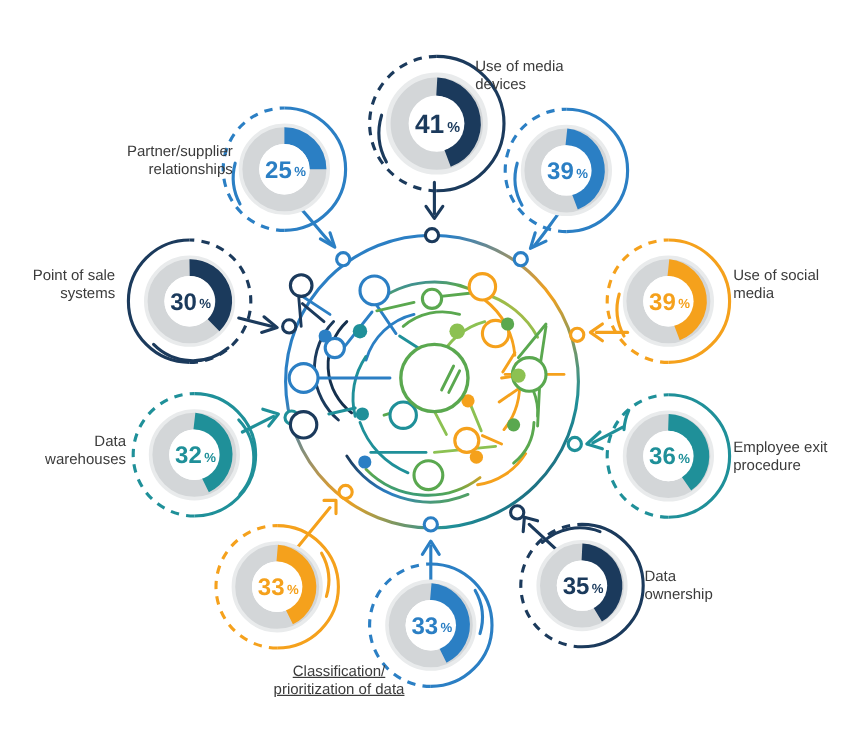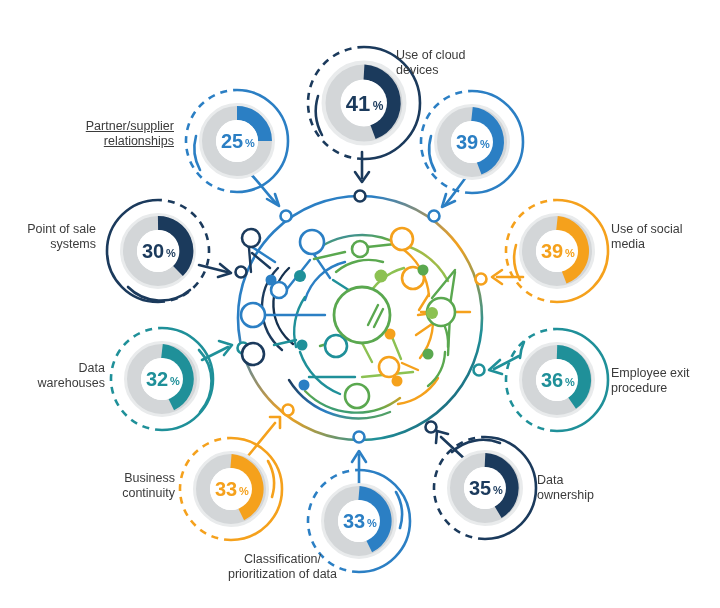--- a/index.html
+++ b/index.html
@@ -306,32 +306,31 @@
       <text x="244" y="495" font-size="11" fill="#f5a11c">%</text>
 
       <text x="157" y="386" font-size="20" fill="#1f9099">32</text>
       <text x="175" y="385" font-size="11" fill="#1f9099">%</text>
 
       <text x="153" y="258" font-size="20" fill="#1b3a5c">30</text>
       <text x="171" y="257" font-size="11" fill="#1b3a5c">%</text>
     </g>
   </svg>
 
-  <div class="lbl l" style="left:396px;top:48px;width:140px;"><span>Use of cloud</span><br><span>devices</span></div>
-
-  <div class="lbl r" style="left:44px;top:119px;width:130px;text-decoration:underline;"><span>Partner/supplier</span><br><span>relationships</span></div>
+  <div class="lbl l" style="left:396px;top:48px;width:140px;"><span>Use of media</span><br><span>devices</span></div>
+
+  <div class="lbl r" style="left:64px;top:119px;width:130px;"><span>Partner/supplier</span><br><span>relationships</span></div>
 
 
   <div class="lbl l" style="left:611px;top:222px;width:110px;"><span>Use of social</span><br><span>media</span></div>
 
   <div class="lbl l" style="left:611px;top:366px;width:110px;"><span>Employee exit</span><br><span>procedure</span></div>
 
   <div class="lbl l" style="left:537px;top:473px;width:110px;"><span>Data</span><br><span>ownership</span></div>
 
-  <div class="lbl c" style="left:205px;top:552px;width:155px;"><span>Classification/</span><br><span>prioritization of data</span></div>
-
-  <div class="lbl r" style="left:55px;top:471px;width:120px;"><span>Business</span><br><span>continuity</span></div>
+  <div class="lbl c" style="left:205px;top:552px;width:155px;text-decoration:underline;"><span>Classification/</span><br><span>prioritization of data</span></div>
+
 
   <div class="lbl r" style="left:0px;top:361px;width:105px;"><span>Data</span><br><span>warehouses</span></div>
 
   <div class="lbl r" style="left:0px;top:222px;width:96px;"><span>Point of sale</span><br><span>systems</span></div>
 
 </div>
 
 </body></html>

